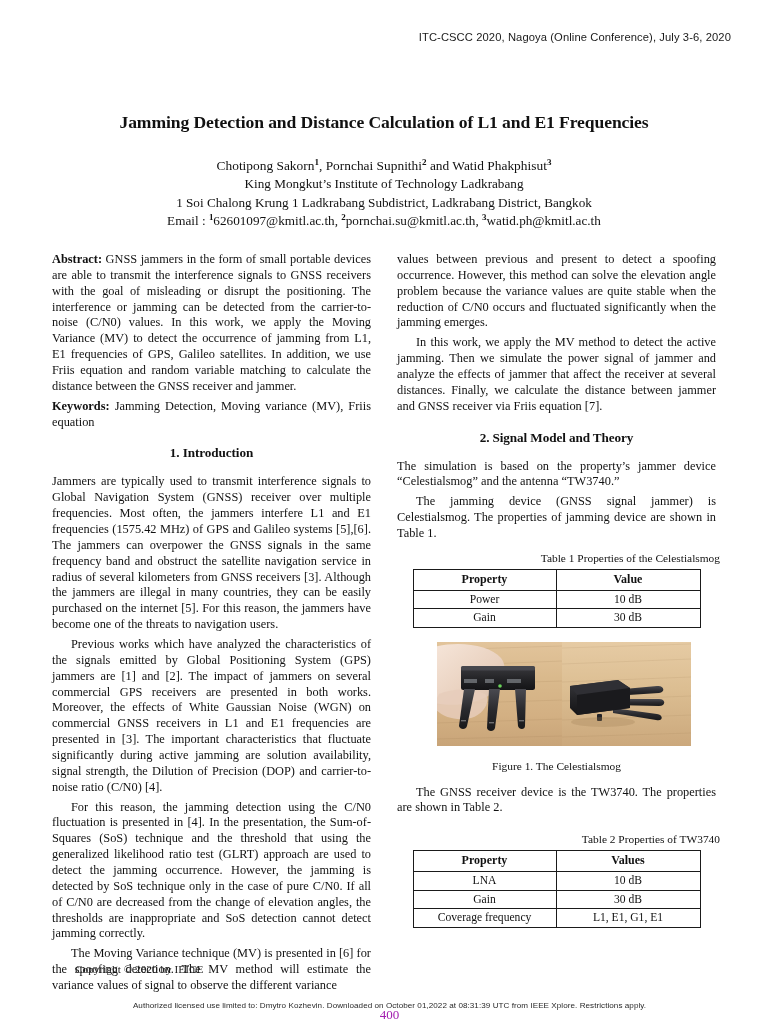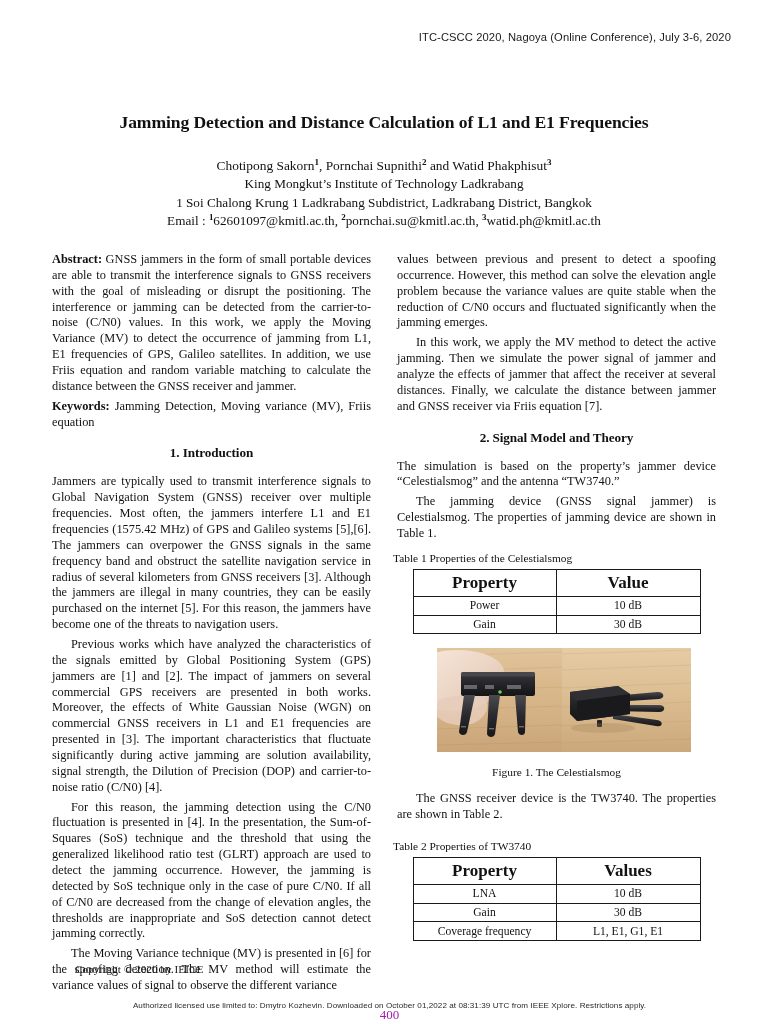--- a/index.html
+++ b/index.html
@@ -95,42 +95,42 @@
   .section-head {
     text-align: center;
     font-weight: bold;
     font-size: 13.2px;
     margin: 15px 0 12px 0;
     letter-spacing: -0.1px;
   }
 
   
   .tbl-caption {
-    text-align: left;
+    text-align: right;
     font-size: 11.4px;
     margin: 9px 0 3px 0;
     line-height: 1.3;
   }
   table.prop {
     border-collapse: collapse;
     width: 277px;
     margin: 0 auto;
     table-layout: fixed;
   }
   table.prop td, table.prop th {
     border: 1px solid #1a1a1a;
     text-align: center;
     font-size: 11.6px;
     padding: 1.2px 2px;
     line-height: 1.32;
     font-weight: normal;
   }
   table.prop th {
     font-weight: bold;
-    font-size: 17px;
+    font-size: 12px;
     padding: 2px 2px;
   }
   table.prop .c1 { width: 138px; }
   table.prop .c2 { width: 139px; }
 
   
   .figure-wrap {
     margin: 14px auto 0 auto;
     width: 240px;
   }

